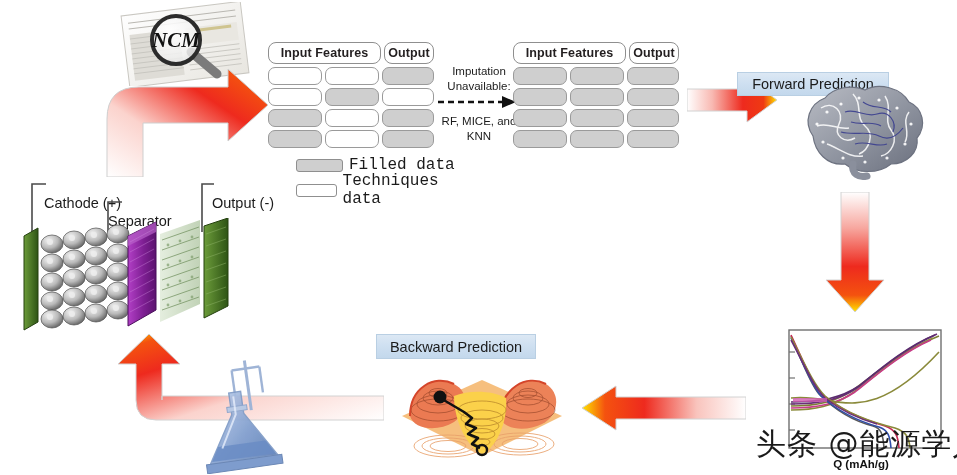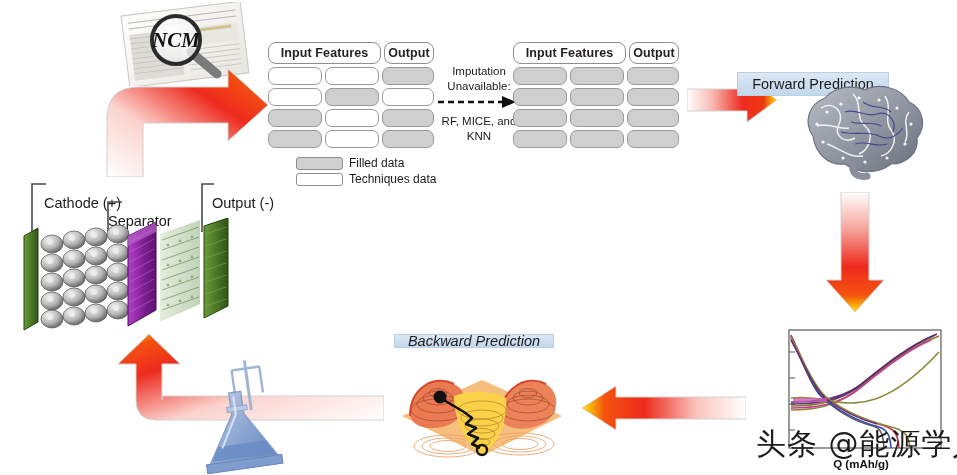--- a/index.html
+++ b/index.html
@@ -16,21 +16,21 @@
        font-size:12.5px;font-weight:600;letter-spacing:.1px;box-sizing:border-box;}
 
   
   .pill{background:linear-gradient(180deg,#dce8f4 0%,#cfe0f1 45%,#c3d8ec 100%);
         border:1px solid #b9cfe3;
         display:flex;align-items:center;justify-content:center;
         font-size:14.5px;color:#1b1b1b;box-sizing:border-box;}
 
   
   .legend-sw{width:47px;height:13px;border:1.4px solid #8f8f8f;border-radius:3px;box-sizing:border-box;}
-  .legend-txt{font-size:12px;color:#1b1b1b;}
+  .legend-txt{font-size:16px;color:#1b1b1b;font-family:Liberation Mono, monospace;}
 
   
   .imp{font-size:11.5px;line-height:15px;text-align:center;color:#1b1b1b;}
 
   
   .blabel{font-size:14.5px;color:#1b1b1b;white-space:nowrap;margin-top:17px;}
 
   
   .axis-y{font-size:11.5px;font-weight:bold;transform:rotate(-90deg);
           transform-origin:0 0;white-space:nowrap;color:#111;}
@@ -313,21 +313,21 @@
 </div>
 
 <div class="wm" style="left:756px;top:424px;">头条 @能源学人</div>
 
 <div class="abs" style="left:578px;top:383px;width:168px;height:50px;">
   <svg width="168" height="50" viewBox="0 0 168 50">
     <path d="M168 14 L38 14 L38 3 L4 25 L38 47 L38 36 L168 36 Z" fill="url(#gLeft)" stroke="#d2d2d2" stroke-width="1"></path>
   </svg>
 </div>
 
-<div class="pill abs" style="left:394px;top:334px;width:160px;height:14px;font-style:italic;">Backward Prediction</div>
+<div class="pill abs" style="left:376px;top:334px;width:160px;height:25px;">Backward Prediction</div>
 
 <div class="abs" style="left:392px;top:366px;width:180px;height:108px;">
   <svg width="180" height="108" viewBox="0 0 180 108">
 
     <path d="M10 50 L90 14 L170 50 L90 90 Z" fill="#f5b870" opacity=".9"></path>
 
     <g fill="none" stroke="#e8a06a" stroke-width="1" opacity=".85">
       <ellipse cx="56" cy="80" rx="34" ry="11"></ellipse>
       <ellipse cx="56" cy="80" rx="26" ry="8"></ellipse>
       <ellipse cx="56" cy="80" rx="18" ry="5.5"></ellipse>

